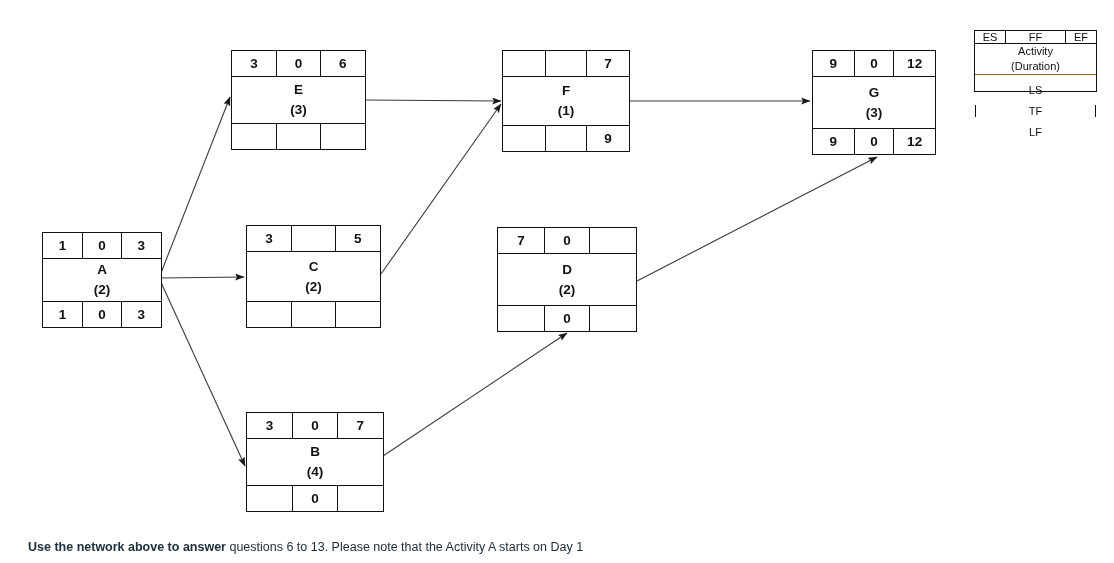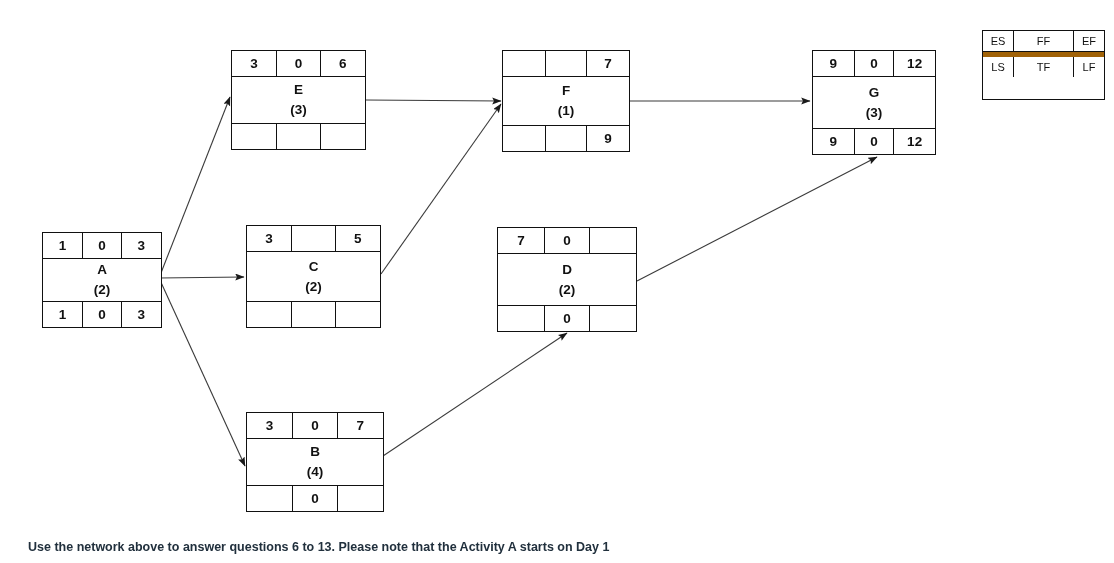--- a/index.html
+++ b/index.html
@@ -85,21 +85,21 @@
     background: #fff;
     display: flex;
     flex-direction: column;
     z-index: 3;
   }
   .legend .lrow {
     display: flex;
     height: 20px;
   }
   .legend .lrow.ltop { border-bottom: 1px solid #111; }
-  .legend .lrow.lbot { border-top: 5px solid #a16207; }
+  .legend .lrow.lbot { border-top: 1px solid #a16207; flex-direction: column; }
   .legend .lcell {
     box-sizing: border-box;
     display: flex;
     align-items: center;
     justify-content: center;
     font-size: 11px;
     color: #111;
   }
   .legend .lcell.side { flex: 0 0 30px; }
   .legend .lcell.center {
@@ -122,21 +122,21 @@
   
   .caption {
     position: absolute;
     left: 28px;
     top: 540px;
     font-size: 12.5px;
     color: #21303d;
     white-space: nowrap;
   }
   .caption .plain { font-weight: bold; }
-  .caption .strong { font-weight: bold; }
+  .caption .strong { font-weight: normal; }
 </style>
 </head>
 <body>
 
 <div id="canvas">
 
   <svg id="arrow-layer" viewBox="0 0 1114 563" xmlns="http://www.w3.org/2000/svg">
     <defs>
       <marker id="head" markerWidth="9" markerHeight="9" refX="8" refY="3.2" orient="auto" markerUnits="strokeWidth">
         <path d="M0,0 L8.5,3.2 L0,6.4 L1.6,3.2 z" fill="#1a1a1a"></path>
@@ -266,26 +266,30 @@
       <div>G</div>
       <div class="dur">(3)</div>
     </div>
     <div class="row bottom">
       <div class="cell">9</div>
       <div class="cell mid">0</div>
       <div class="cell">12</div>
     </div>
   </div>
 
-  <div class="legend" style="left:974px; top:30px; width:123px; height:70px;margin-left:8px;">
+  <div class="legend" style="left:974px; top:30px; width:123px; height:62px;">
     <div class="lrow ltop">
       <div class="lcell side">ES</div>
       <div class="lcell center">FF</div>
       <div class="lcell side">EF</div>
     </div>
+    <div class="lbody">
+      <div>Activity</div>
+      <div>(Duration)</div>
+    </div>
     <div class="lrow lbot">
       <div class="lcell side">LS</div>
       <div class="lcell center">TF</div>
       <div class="lcell side">LF</div>
     </div>
   </div>
 
   <div class="caption">
     <span class="plain">Use the network above to answer </span><span class="strong">questions 6 to 13.  Please note that the Activity A starts on Day 1</span>
   </div>

